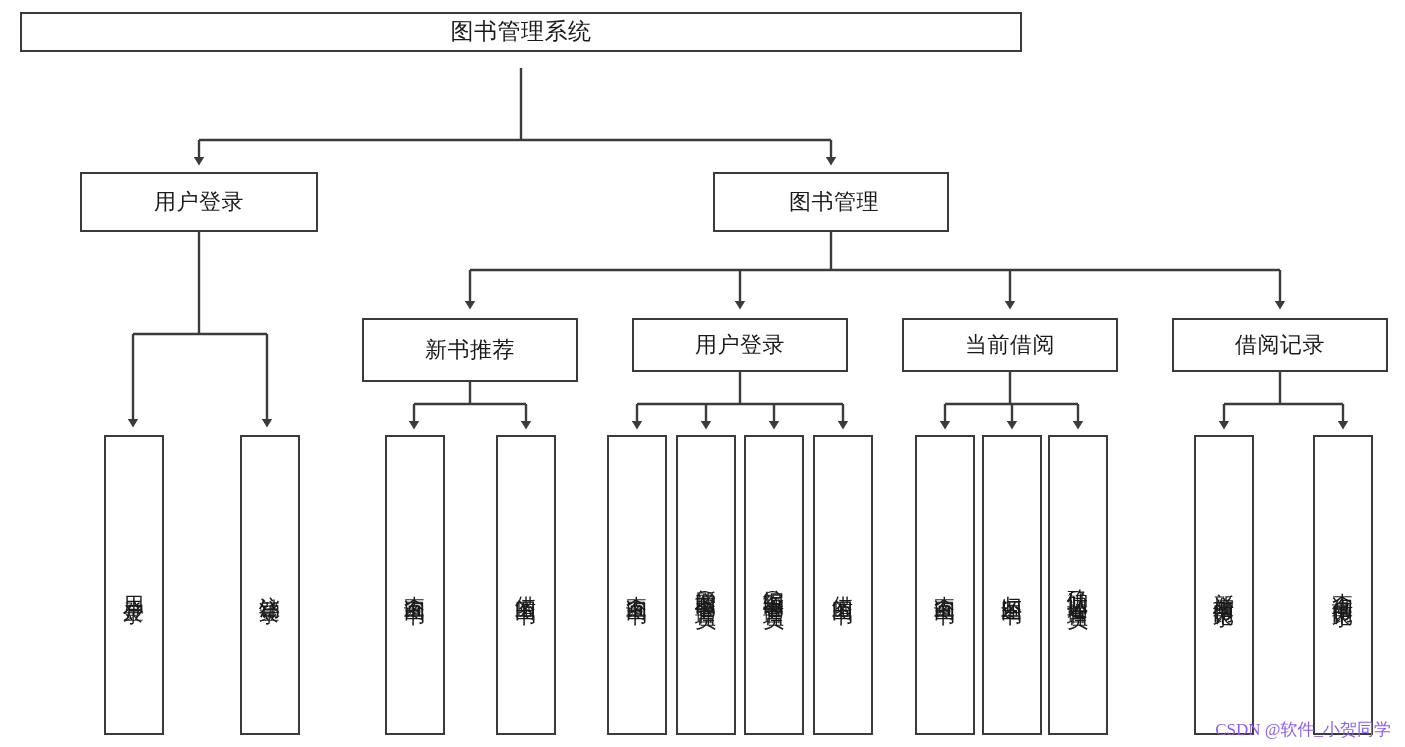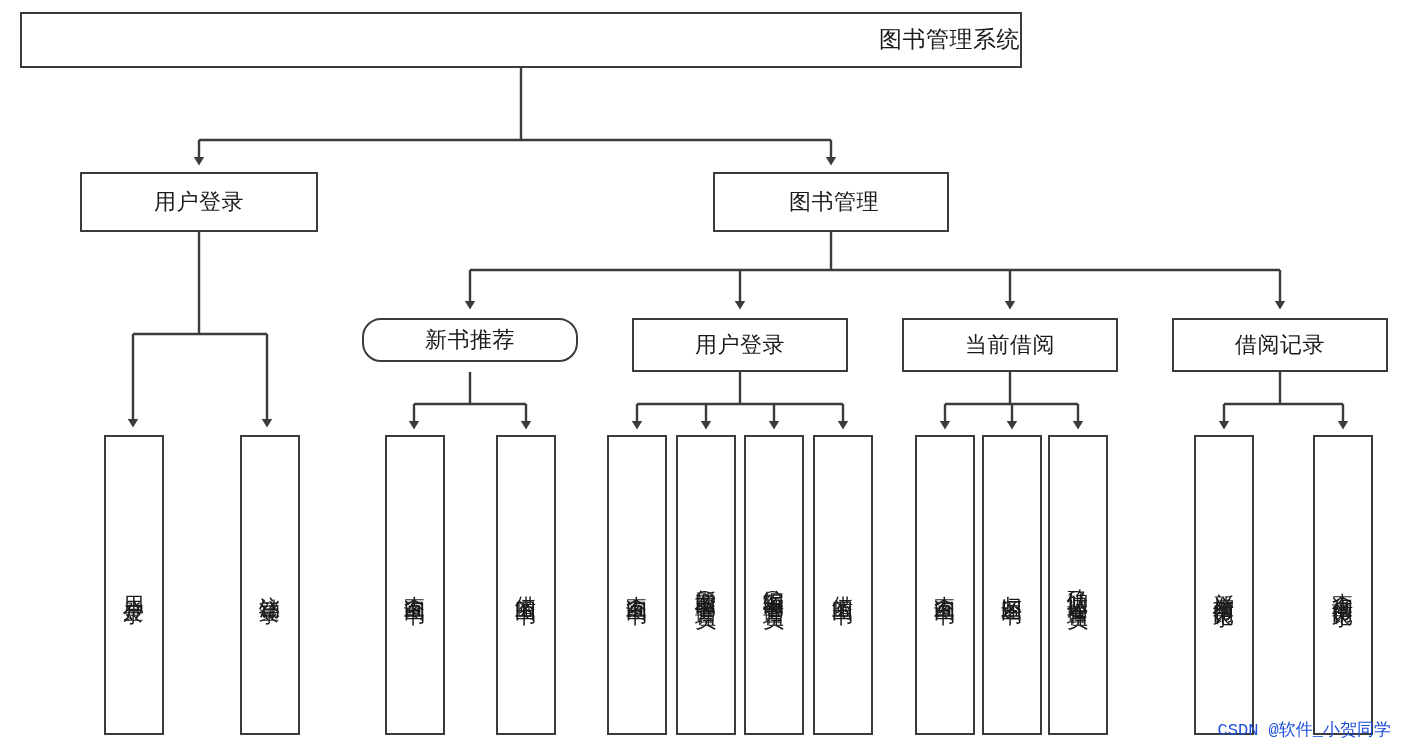--- a/index.html
+++ b/index.html
@@ -60,24 +60,24 @@
     font-size: 21px;
     line-height: 1.0;
     letter-spacing: 3px;
     white-space: nowrap;
   }
   .watermark {
     position: absolute;
     right: 14px;
     bottom: 6px;
     font-size: 17px;
-    color: #1d4ed8;
+    color: #8b5cf6;
     z-index: 5;
     white-space: nowrap;
-    font-family: Liberation Mono, monospace;
+    font-family: Liberation Serif, serif;
   }
 </style>
 </head>
 <body>
 
 <div id="diagram-root">
 
   <svg id="connectors" viewBox="0 0 1405 747" xmlns="http://www.w3.org/2000/svg">
     <defs>
       <marker id="arrow" markerWidth="9" markerHeight="11" refX="1.5" refY="5.5" orient="auto" markerUnits="userSpaceOnUse">
@@ -122,33 +122,33 @@
       <path d="M1012,404 L1012,422" marker-end="url(#arrow)"></path>
       <path d="M1078,404 L1078,422" marker-end="url(#arrow)"></path>
 
       <path d="M1280,372 L1280,404"></path>
       <path d="M1224,404 L1343,404"></path>
       <path d="M1224,404 L1224,422" marker-end="url(#arrow)"></path>
       <path d="M1343,404 L1343,422" marker-end="url(#arrow)"></path>
     </g>
   </svg>
 
-  <div class="node root horizontal" style="left:20px; top:12px; width:1002px; height:56px;justify-content:flex-end;">
+  <div class="node root horizontal" style="left:20px; top:12px; width:1002px; height:40px;">
     <span class="node-label">图书管理系统</span>
   </div>
 
   <div class="node horizontal" style="left:80px; top:172px; width:238px; height:60px;">
     <span class="node-label">用户登录</span>
   </div>
 
   <div class="node horizontal" style="left:713px; top:172px; width:236px; height:60px;padding-left:6px;">
     <span class="node-label">图书管理</span>
   </div>
 
-  <div class="node horizontal" style="left:362px; top:318px; width:216px; height:44px;border-radius:19px;">
+  <div class="node horizontal" style="left:362px; top:318px; width:216px; height:64px;">
     <span class="node-label">新书推荐</span>
   </div>
 
   <div class="node horizontal" style="left:632px; top:318px; width:216px; height:54px;">
     <span class="node-label">用户登录</span>
   </div>
 
   <div class="node horizontal" style="left:1172px; top:318px; width:216px; height:54px;">
     <span class="node-label">借阅记录</span>
   </div>

